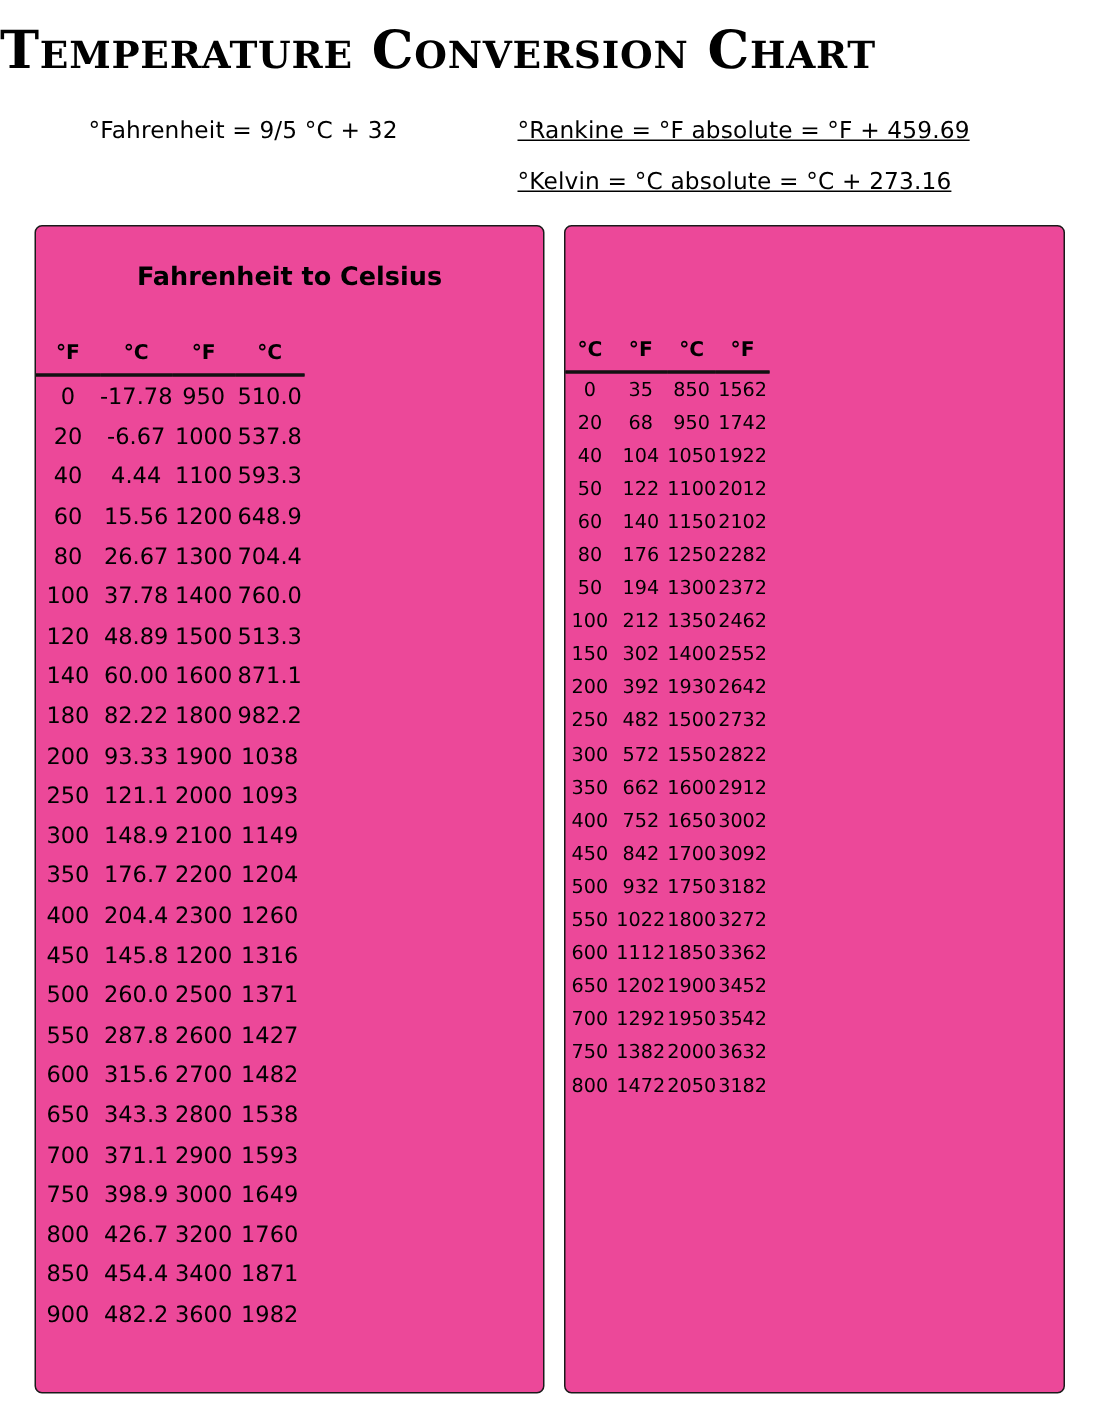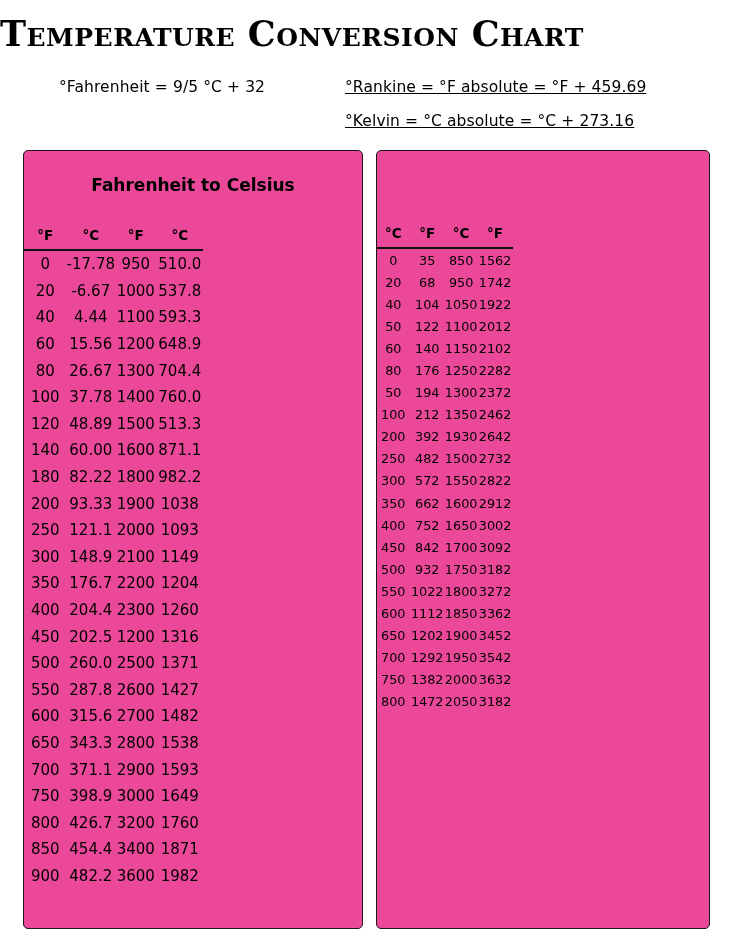--- a/index.html
+++ b/index.html
@@ -232,21 +232,21 @@
           <td>1204</td>
         </tr>
         <tr>
           <td>400</td>
           <td>204.4</td>
           <td>2300</td>
           <td>1260</td>
         </tr>
         <tr>
           <td>450</td>
-          <td>202.5</td>
+          <td>145.8</td>
           <td>1200</td>
           <td>1316</td>
         </tr>
         <tr>
           <td>500</td>
           <td>260.0</td>
           <td>2500</td>
           <td>1371</td>
         </tr>
         <tr>
@@ -360,20 +360,26 @@
           <td>1300</td>
           <td>2372</td>
         </tr>
         <tr>
           <td>100</td>
           <td>212</td>
           <td>1350</td>
           <td>2462</td>
         </tr>
         <tr>
+          <td>150</td>
+          <td>302</td>
+          <td>1400</td>
+          <td>2552</td>
+        </tr>
+        <tr>
           <td>200</td>
           <td>392</td>
           <td>1930</td>
           <td>2642</td>
         </tr>
         <tr>
           <td>250</td>
           <td>482</td>
           <td>1500</td>
           <td>2732</td>

